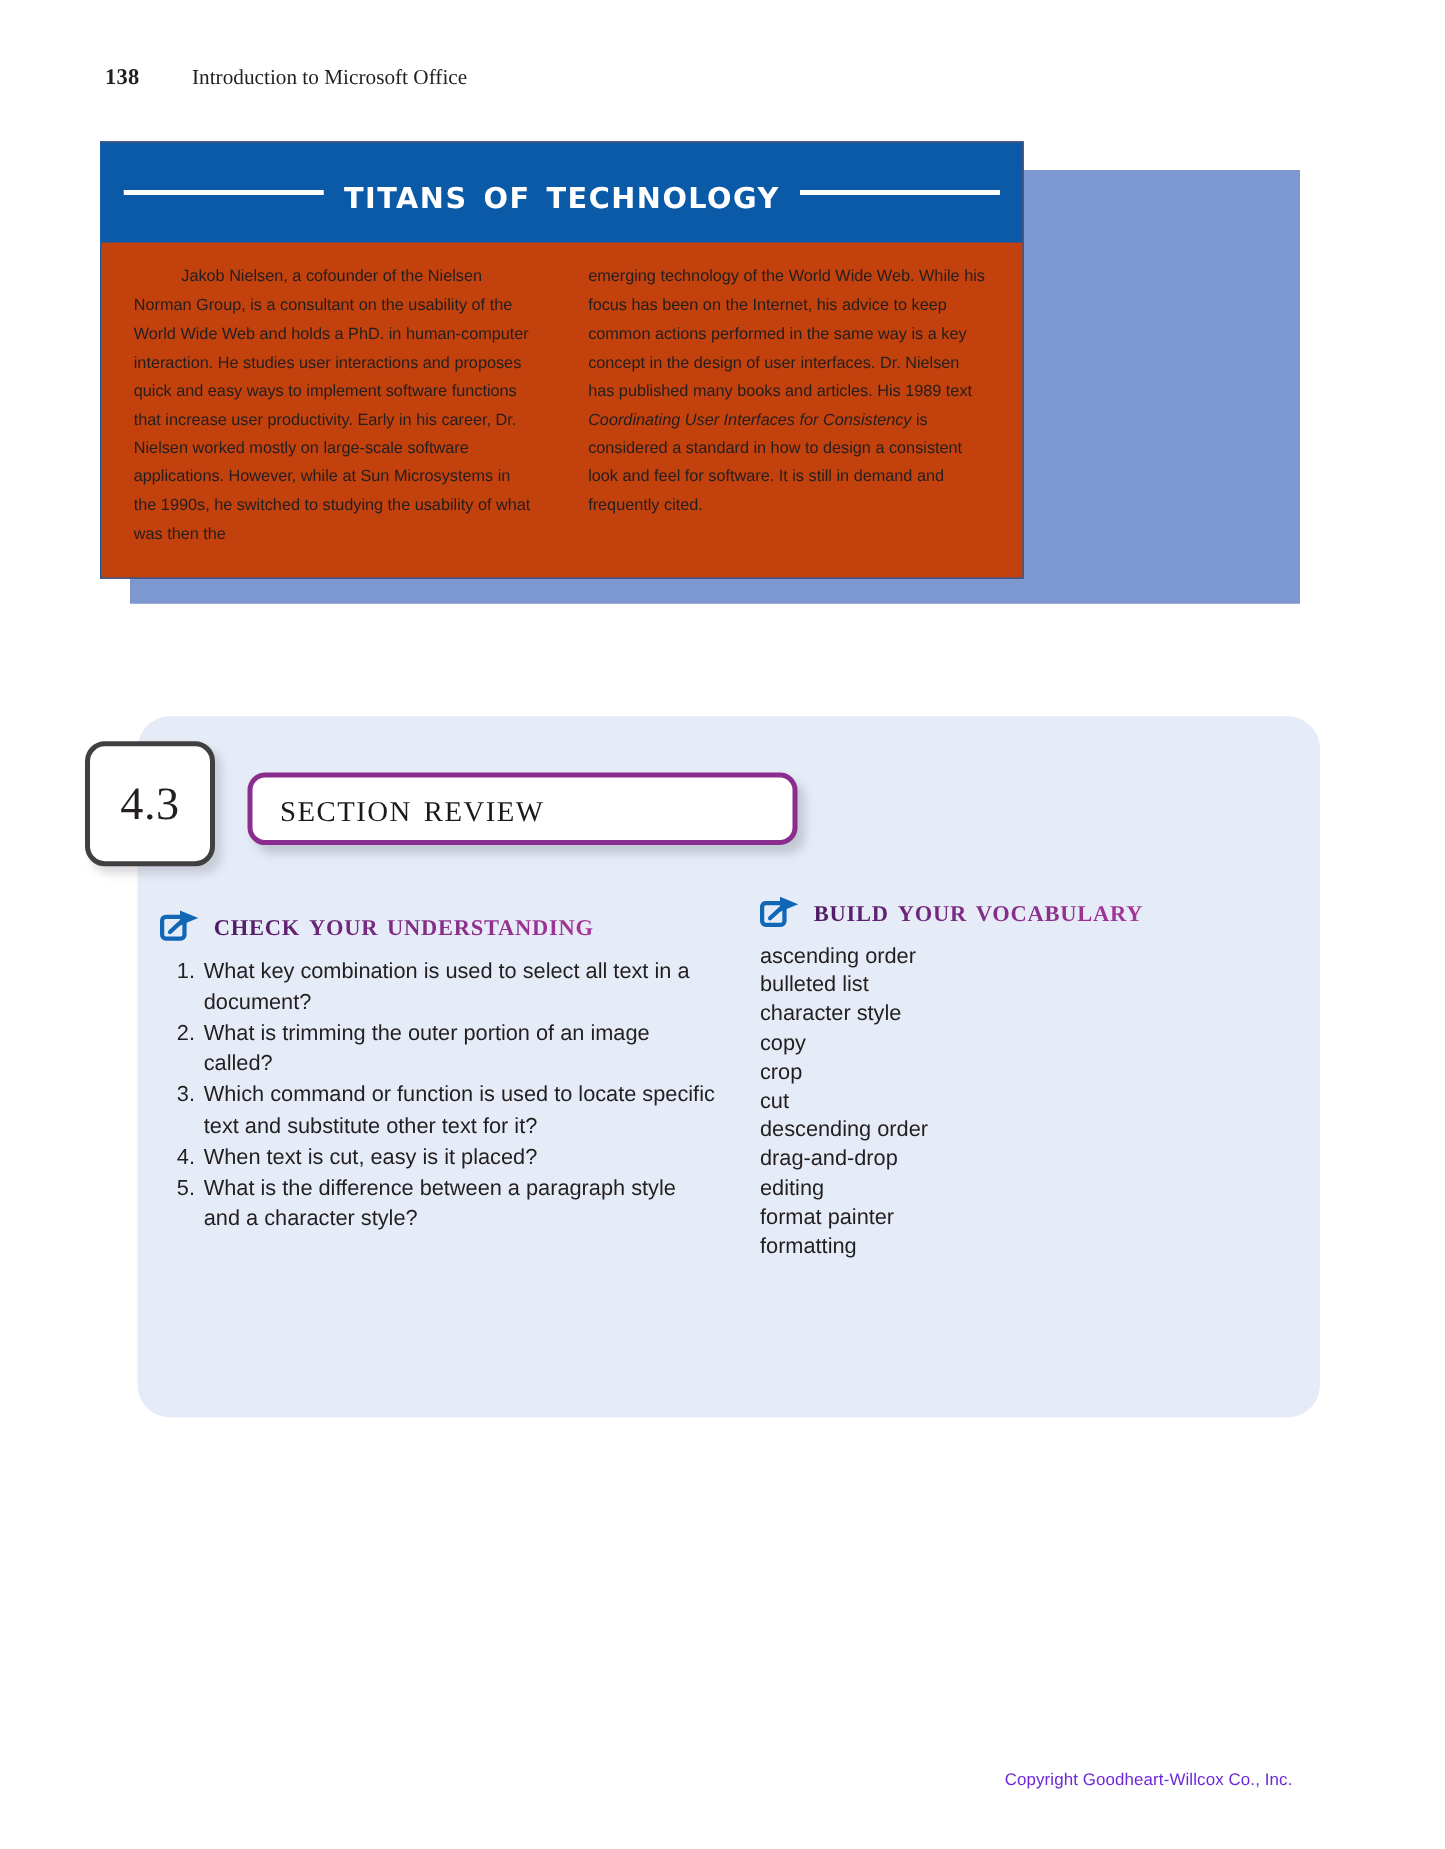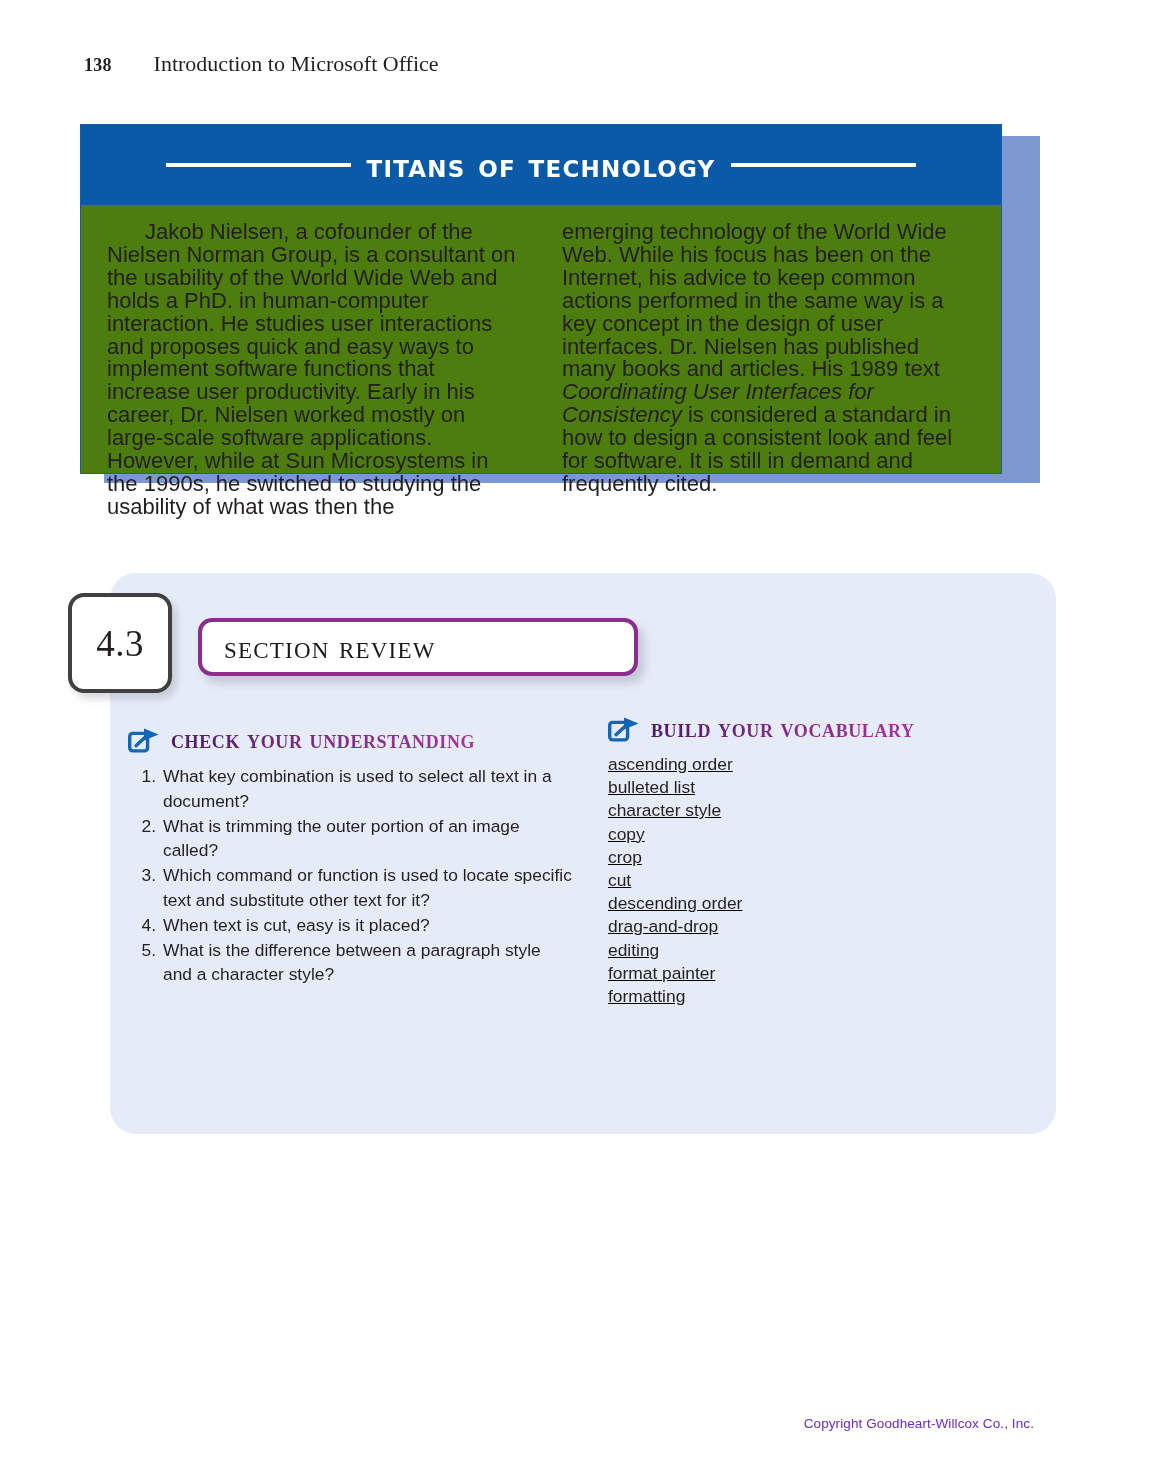--- a/index.html
+++ b/index.html
@@ -23,21 +23,21 @@
     font-family: "Liberation Serif", serif;
     color: #231f20;
     justify-content: space-between;
   }
   .running-head .page-num {
     font-weight: bold;
     font-size: 18px;
     letter-spacing: .2px;
   }
   .running-head .book-title {
-    font-size: 22px;
+    font-size: 17px;
     margin-left: 42px;
   }
 
   
   .feature-wrap {
     position: absolute;
     left: 80px;
     top: 113px;
     width: 960px;
     height: 370px;
@@ -46,24 +46,24 @@
     position: absolute;
     left: 24px;
     top: 23px;
     width: 936px;
     height: 347px;
     background: #7d97d1;
   }
   .feature-box {
     position: absolute;
     left: 0;
-    top: 11px;
-    width: 922px;
+    top: 0;
+    width: 739px;
     height: 350px;
-    background: #4d7c0f;
+    background: #c2410c;
     border: 1px solid #1b5aa7;
   }
   .feature-banner {
     height: 80px;
     background: #0a5aa8;
     display: flex;
     align-items: center;
     justify-content: center;
     gap: 16px;
     padding: 0 18px;
@@ -86,21 +86,21 @@
   }
   .feature-banner-title::first-letter { font-size: 33px; }
 
   .feature-columns {
     display: flex;
     gap: 42px;
     padding: 16px 26px 0 26px;
   }
   .feature-col {
     width: 430px;
-    font-size: 22px;
+    font-size: 13px;
     line-height: 22.9px;
     color: #231f20;
     font-family: "Liberation Sans", sans-serif;
     text-align: left;
   }
   .feature-col p { margin: 0; }
   .feature-col .indent { text-indent: 38px; }
   .feature-col em { font-style: italic; }
 
   
@@ -217,21 +217,20 @@
 
   .vocab-intro {
     font-size: 17.4px;
     line-height: 23.2px;
     color: #231f20;
     margin-bottom: 16px;
   }
   .vocab-lists {
     display: flex;
     gap: 0;
-    text-decoration: underline;
   }
   .vocab-col { width: 222px; }
   .vocab-col ul { list-style: none; }
   .vocab-col li {
     font-size: 17.4px;
     line-height: 23.2px;
     color: #231f20;
   }
 
   

